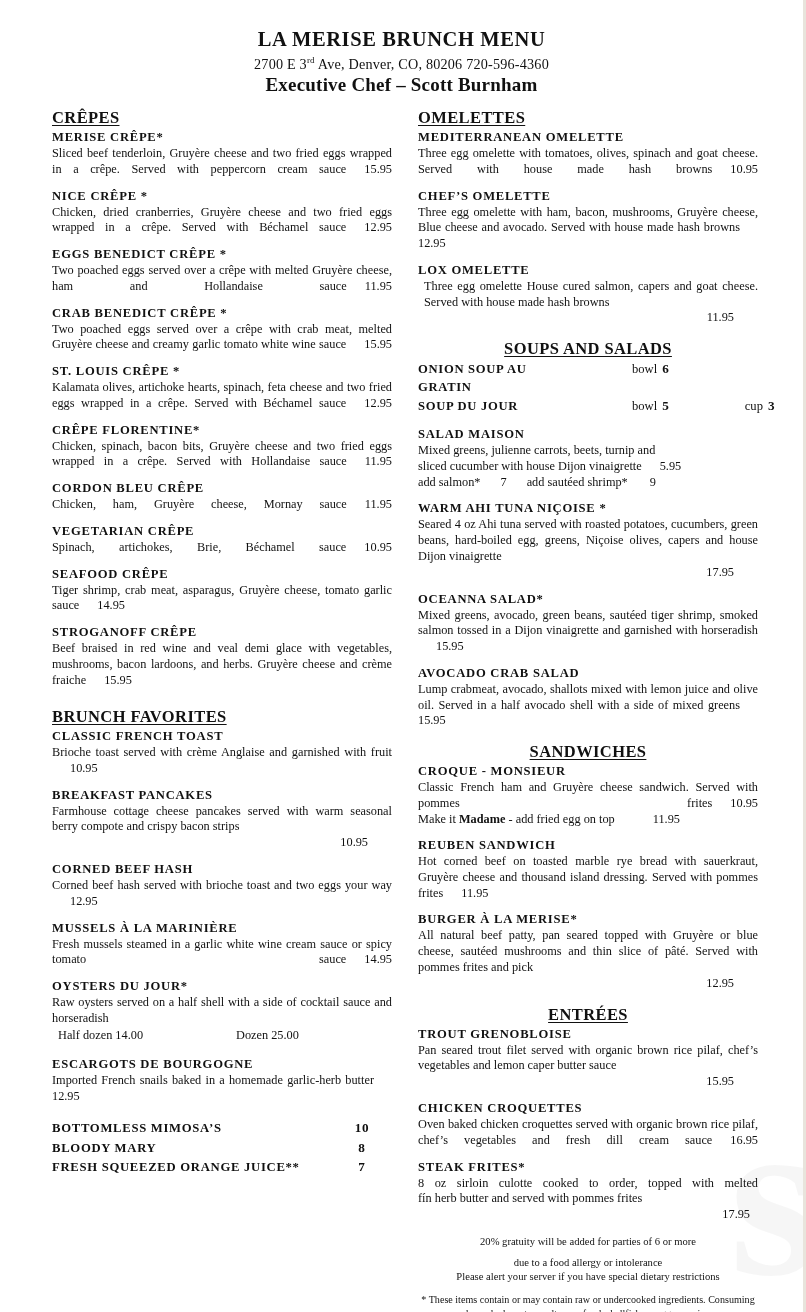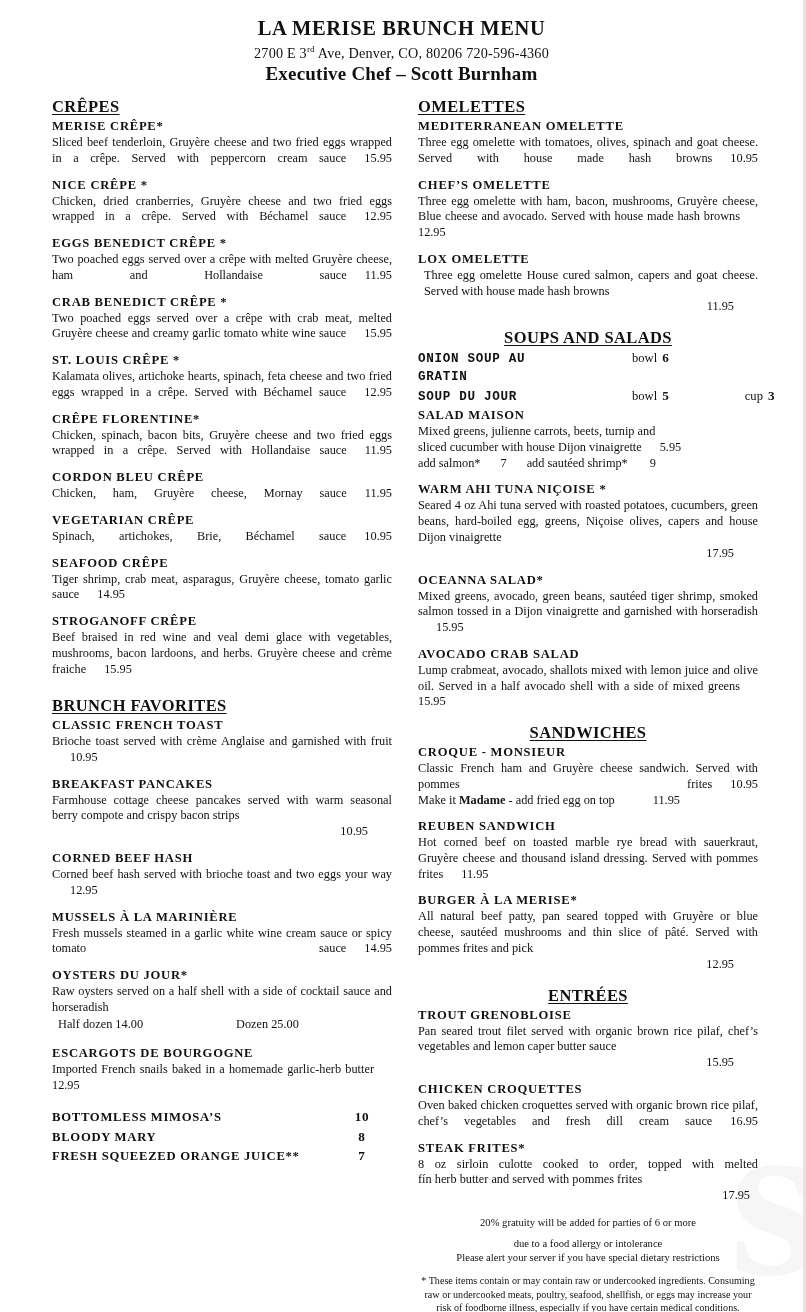--- a/index.html
+++ b/index.html
@@ -31,21 +31,21 @@
     letter-spacing: -6px;
     line-height: 0.82;
     user-select: none;
     pointer-events: none;
     z-index: 0;
     white-space: pre;
   }
   .content { position: relative; z-index: 2; }
 
   
-  .header { text-align: center; padding-top: 17px; }
+  .header { text-align: center; padding-top: 28px; }
   .title {
     font-size: 20.5px;
     font-weight: 700;
     letter-spacing: 0.6px;
     line-height: 1.1;
   }
   .addr {
     font-size: 14.2px;
     margin-top: 4px;
     letter-spacing: 0.2px;
@@ -102,21 +102,21 @@
   .price-line {
     font-size: 12.3px;
     text-align: right;
     padding-right: 24px;
     line-height: 1.3;
   }
   .price-line.pr-far { padding-right: 8px; }
 
   .soup-row { display: flex; align-items: baseline; font-size: 12.6px; line-height: 1.42; }
   .soup-row .nm { font-weight: 700; letter-spacing: 0.7px; }
-  .soup-name-w { width: 160px; flex: 0 0 160px; font-family: Liberation Mono, monospace; }
+  .soup-name-w { width: 160px; flex: 0 0 160px; }
   .soup-b { margin-left: 6px; }
   .soup-row .unit { font-weight: 400; font-size: 12.6px; padding-left: 48px; }
   .soup-row .amt { font-weight: 700; margin-left: 5px; font-size: 13.2px; }
   .soup-row .cupwrap { margin-left: 28px; }
 
   .drinks { margin-top: 14px; }
   .drink-row {
     display: flex;
     align-items: baseline;
     font-size: 12.7px;
@@ -292,21 +292,21 @@
               <span class="nm soup-name-w">ONION SOUP AU GRATIN</span>
               <span class="soup-b"><span class="unit">bowl</span><span class="amt">6</span></span>
             </div>
             <div class="soup-row">
               <span class="nm soup-name-w">SOUP DU JOUR</span>
               <span class="soup-b"><span class="unit">bowl</span><span class="amt">5</span></span>
               <span class="cupwrap"><span class="unit">cup</span><span class="amt">3</span></span>
             </div>
           </div>
 
-        <div class="item" style="">
+        <div class="item" style="margin-top:10px;">
           <div class="item-name">SALAD MAISON</div>
           <p class="item-desc last-left" style="text-align:left;">
             <span>Mixed greens, julienne carrots, beets, turnip and</span><br>
             <span>sliced cucumber  with house Dijon  vinaigrette</span><span class="sp"></span><span class="price">5.95</span>
           </p>
           <div class="addons"><span>add salmon*</span><span class="gap-a"></span><span>7</span><span class="gap-a"></span><span>add sautéed shrimp*</span><span class="gap-b"></span><span>9</span></div>
         </div>
 
         <div id="salads-list">
             <div class="item">

